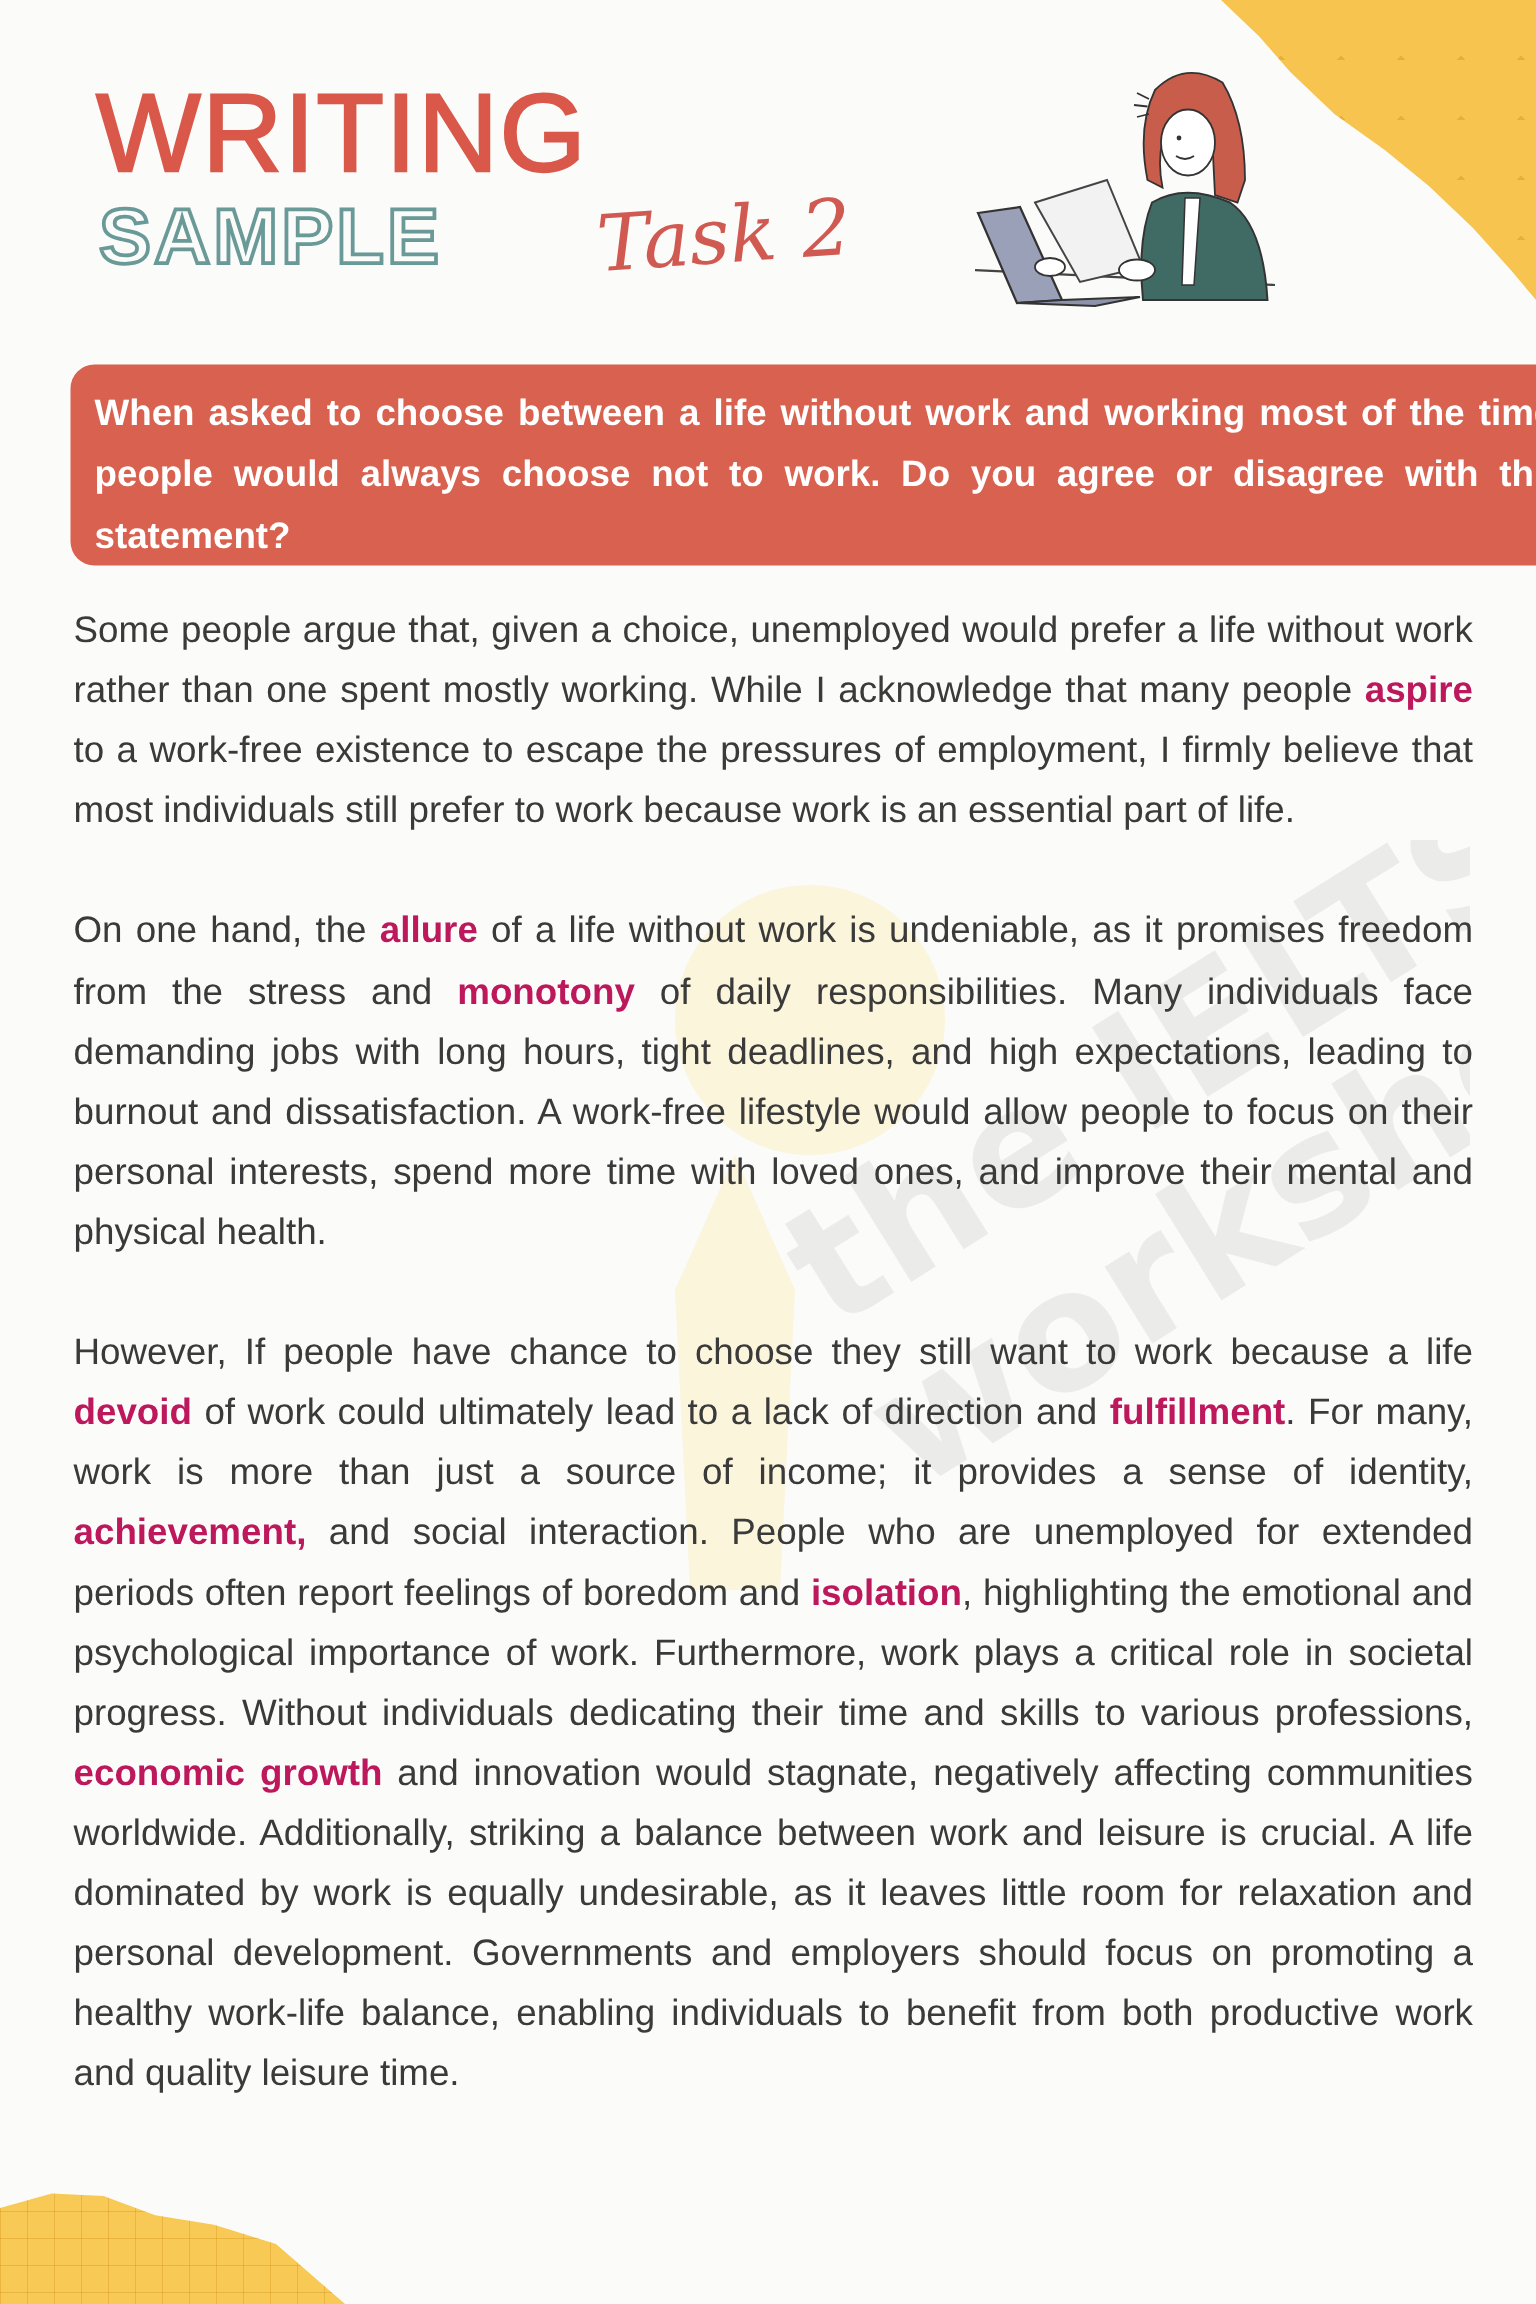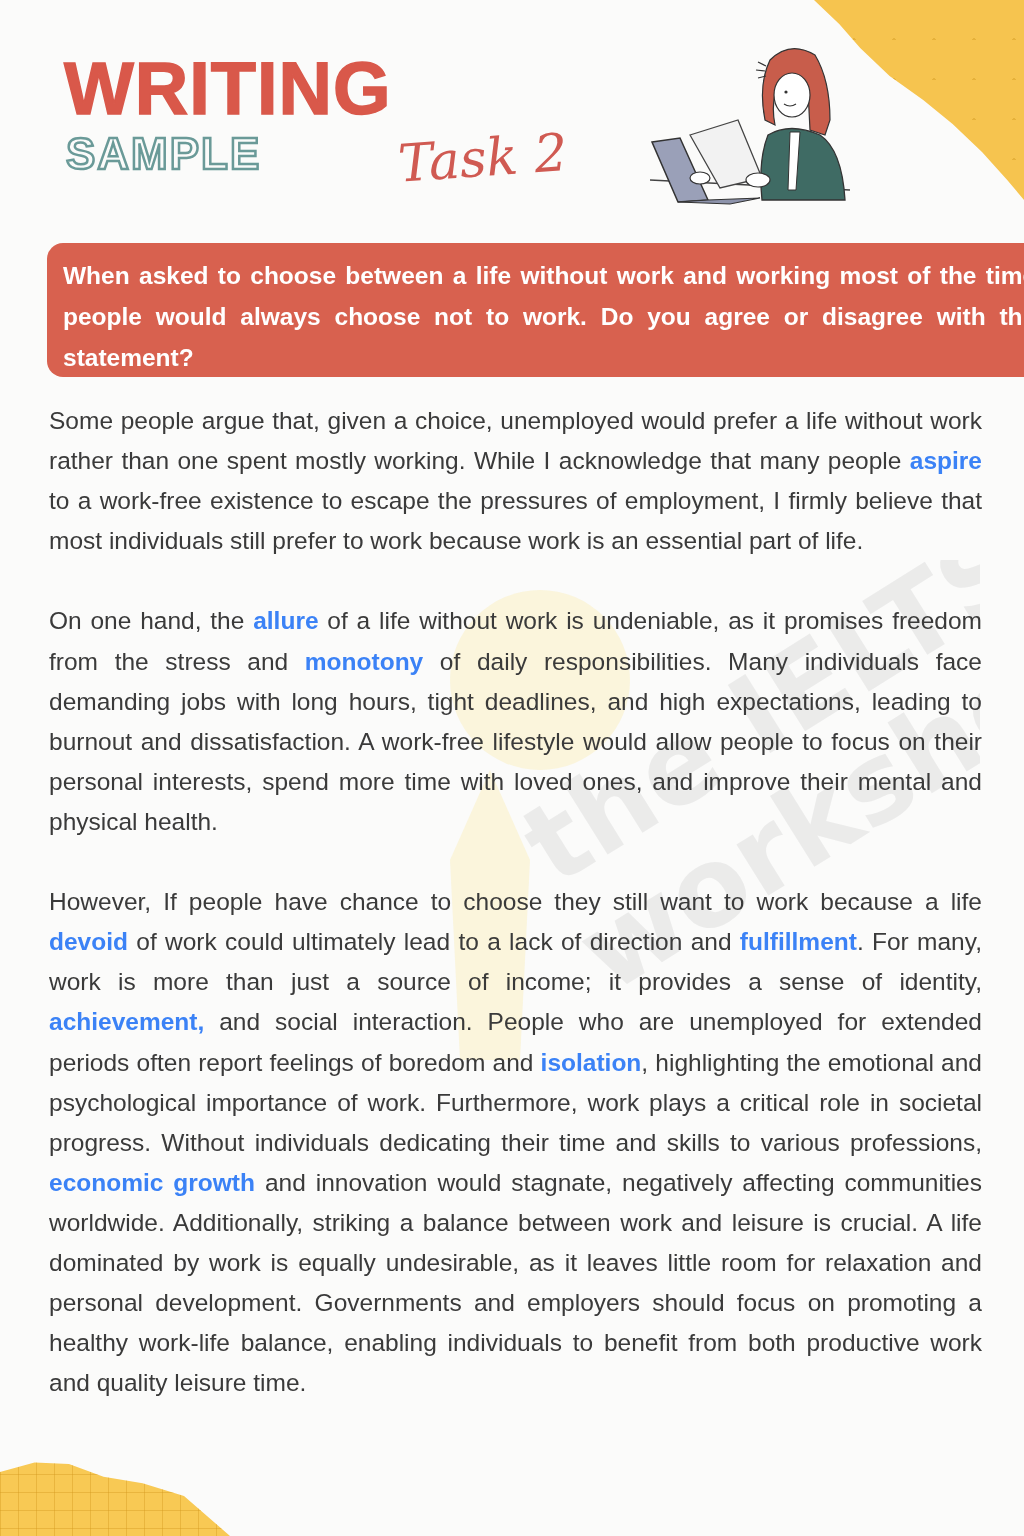--- a/index.html
+++ b/index.html
@@ -24,28 +24,28 @@
     background-color: #f8c954;
     background-image:
       linear-gradient(rgba(210,150,30,0.4) 1px, transparent 1px),
       linear-gradient(90deg, rgba(210,150,30,0.4) 1px, transparent 1px);
     background-size: 18px 18px;
     clip-path: polygon(0% 20%, 15% 8%, 30% 10%, 45% 26%, 62% 34%, 80% 50%, 100% 100%, 0% 100%);
   }
   
   .title-1 {
     position: absolute; left: 64px; top: 52px;
-    font-family: "Liberation Sans", sans-serif; font-weight: 700;
+    font-family: "Liberation Sans", sans-serif; font-weight: 400;
     font-size: 74px; letter-spacing: 1px; color: #d9584a; line-height: 1;
     -webkit-text-stroke: 1.5px #d9584a;
   }
   .title-2 {
     position: absolute; left: 66px; top: 132px;
     font-family: "Liberation Sans", sans-serif; font-weight: 700;
-    font-size: 44px; letter-spacing: 2px; line-height: 1;
+    font-size: 52px; letter-spacing: 2px; line-height: 1;
     color: transparent; -webkit-text-stroke: 2.5px #6a9a98;
   }
   .title-3 {
     position: absolute; left: 398px; top: 132px;
     font-family: "DejaVu Serif", serif; font-style: italic;
     font-size: 52px; color: #d05a52; line-height: 1; transform: rotate(-4deg);
   }
   .illustration { position: absolute; left: 650px; top: 40px; width: 220px; height: 170px; }
   
   .prompt {
@@ -55,21 +55,21 @@
     color: #fff; font-weight: 700; font-size: 24.5px; line-height: 41px;
     text-align: justify; font-family: Liberation Sans, sans-serif;
   }
   
   .essay {
     position: absolute; left: 49px; top: 401px; width: 933px;
     color: #3a3a3a; font-size: 24.5px; line-height: 40.1px;
     text-align: justify; font-family: "Liberation Sans", sans-serif;
   }
   .essay p { margin: 0 0 40.1px 0; }
-  .essay b { color: #3b82f6; font-weight: 700; }
+  .essay b { color: #be185d; font-weight: 700; }
   .watermark {
     position: absolute; left: 360px; top: 560px; width: 620px; height: 500px;
     pointer-events: none;
   }
 </style>
 </head>
 <body>
 
 <div class="corner-tr"></div>
 <div class="corner-bl"></div>

